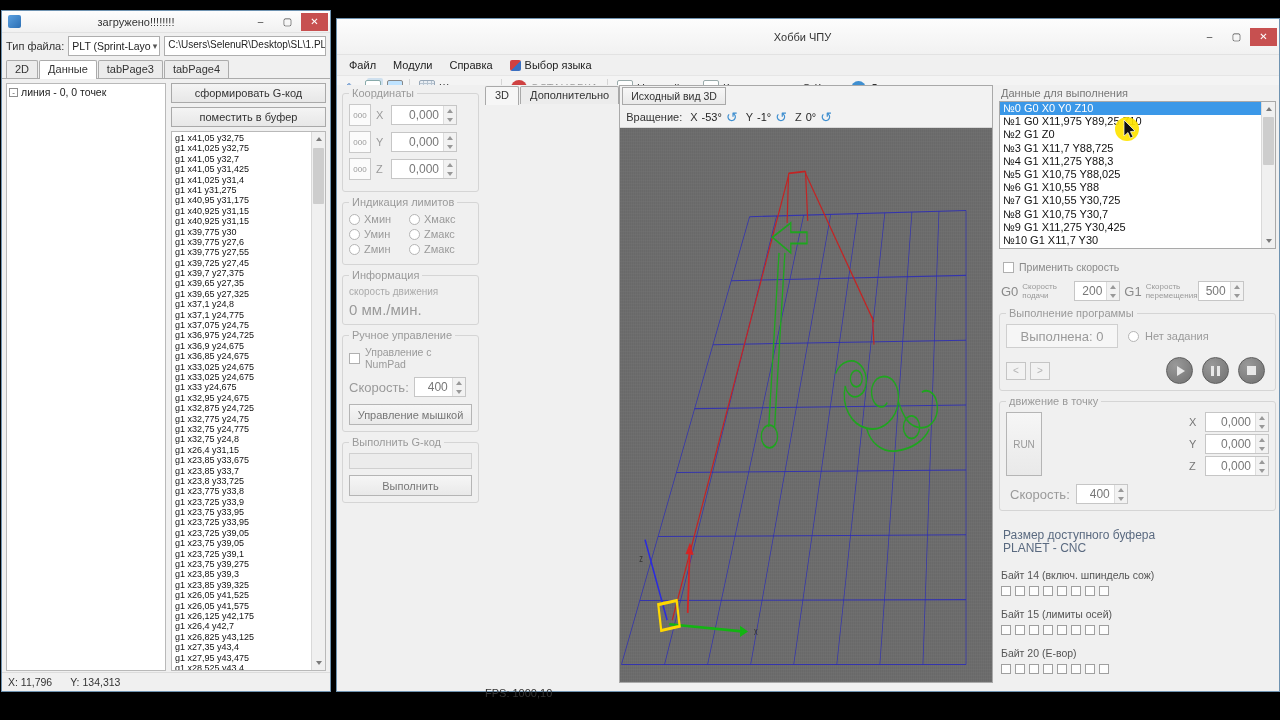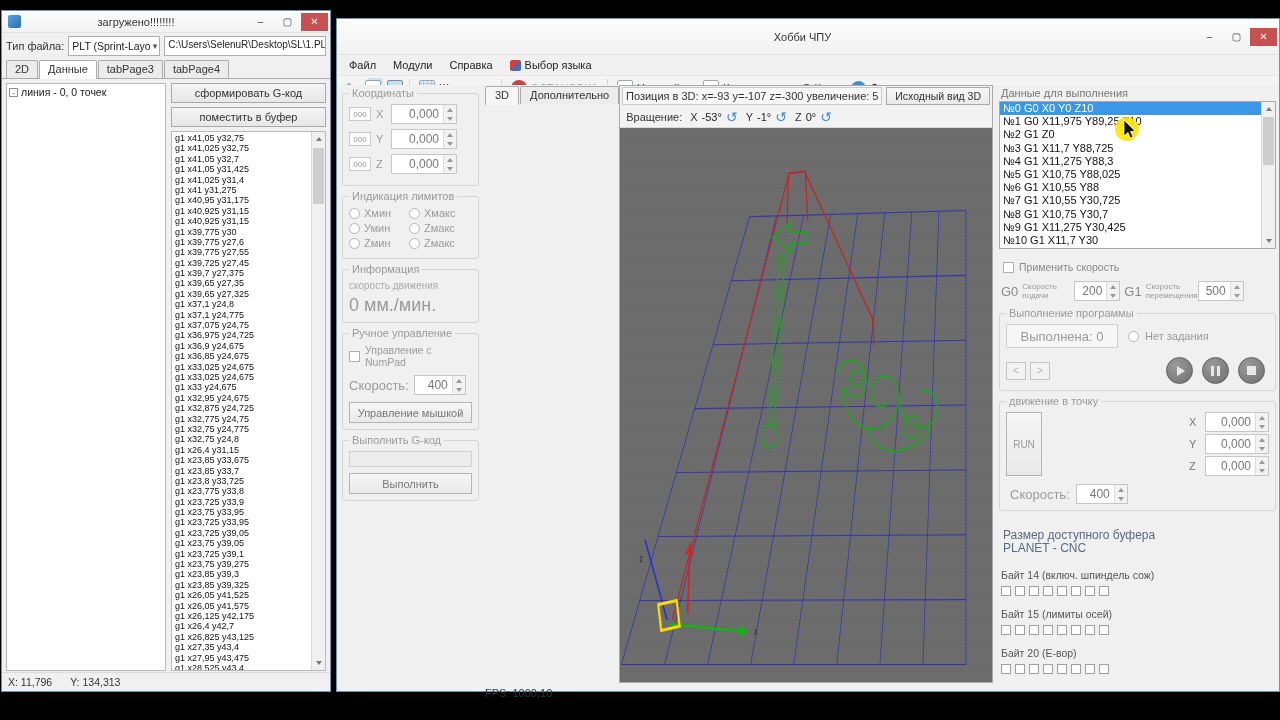--- a/index.html
+++ b/index.html
@@ -66,34 +66,34 @@
 
   .main-content{position:absolute;top:66px;left:0;right:0;bottom:0;background:#f0f0f0}
 
   
   .group{position:relative;border:1px solid #d5d5d5;border-radius:3px;padding:10px 6px 6px;margin:0 0 10px}
   .gtitle{position:absolute;top:-7px;left:6px;background:#f0f0f0;padding:0 3px;font-size:11px;color:#9a9a9a;white-space:nowrap}
 
   
   .left-panel{position:absolute;left:5px;top:8px;width:137px;bottom:16px;color:#9a9a9a}
   .coord-row{display:flex;align-items:center;gap:5px;margin-bottom:5px}
-  .mini-ind{width:22px;height:14px;border:1px solid #c9c9c9;background:#fbfbfb;font-size:8px;display:flex;align-items:center;justify-content:center;color:#9a9a9a}
+  .mini-ind{width:22px;height:22px;border:1px solid #c9c9c9;background:#fbfbfb;font-size:8px;display:flex;align-items:center;justify-content:center;color:#9a9a9a}
   .axis-l{width:10px;font-size:11px;color:#9a9a9a}
   .spinbox{display:inline-flex;border:1px solid #c6c6c6;background:#fff;height:20px;align-items:stretch}
   .spin-val{flex:1;display:flex;align-items:center;justify-content:flex-end;padding-right:4px;font-size:12px;color:#777}
   .spin-btns{display:flex;flex-direction:column;width:13px;border-left:1px solid #ddd}
   .spin-btns .sb{flex:1;display:flex;align-items:center;justify-content:center;background:#f2f2f2}
   .sb .tri-up{border-bottom-color:#999;border-left-width:3px;border-right-width:3px}
   .sb .tri-down{border-top-color:#999}
   .w66{width:66px}.w52{width:52px}.w46{width:46px}.w64{width:64px}
   .lim-row{display:flex;margin-bottom:3px}
   .lim-cell{display:flex;align-items:center;gap:4px;width:60px;font-size:11px;color:#9a9a9a}
   .radio{width:11px;height:11px;border-radius:50%;border:1px solid #b5b5b5;background:#fff;flex:0 0 auto}
   .info-lab{font-size:10px;color:#ababab;margin-bottom:4px}
-  .info-val{font-size:18px;color:#9a9a9a}
+  .info-val{font-size:15px;color:#9a9a9a}
   .chk-row{display:flex;align-items:center;gap:5px;margin-bottom:7px;font-size:10.5px}
   .checkbox{width:11px;height:11px;border:1px solid #b0b0b0;background:#fff;flex:0 0 auto}
   .speed-row{display:flex;align-items:center;gap:5px;margin-bottom:7px}
   .speed-lab{font-size:13px;color:#9a9a9a}
   .wide-btn{width:100%;height:21px;border:1px solid #b5b5b5;background:linear-gradient(#f6f6f6,#e9e9e9);font-size:11px;color:#777;font-family:"Liberation Sans",sans-serif}
   .sunken{height:16px;border:1px solid #d0d0d0;background:#ececec;margin-bottom:6px}
 
   
   .center-col{position:absolute;left:146px;top:0;width:510px;height:598px;display:flex;flex-direction:row}
   .ctabs{display:flex;align-items:flex-end;height:19px;padding-left:2px;gap:1px}
@@ -434,21 +434,20 @@
       </div>
     </div>
 
     <div class="center-col">
       <div class="ctabs">
         <span class="ctab active">3D</span>
         <span class="ctab">Дополнительно</span>
       </div>
       <div class="cbox">
         <div class="vhead">
-          <span class="pos-bar">Позиция в 3D: x=-93 y=-107 z=-300 увеличение: 5</span>
           <button class="reset-btn">Исходный вид 3D</button>
         </div>
         <div class="vrot">
           <span>Вращение:</span>
           <span class="rot-ctl">
             <span>X</span>
             <span class="rot-val">-53°</span>
             <span class="rot-ico">↺</span>
           </span>
           <span class="rot-ctl">

